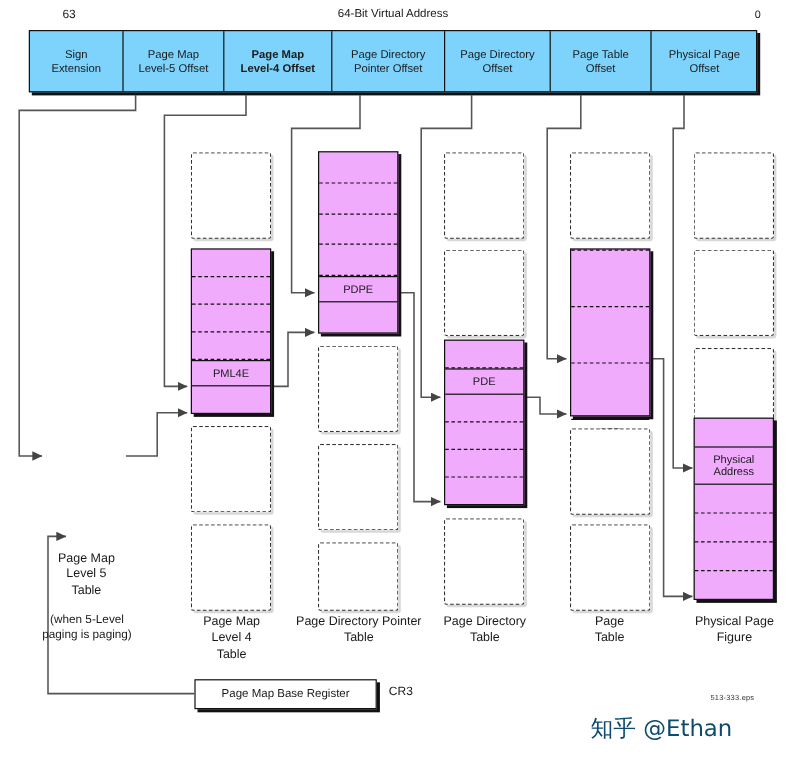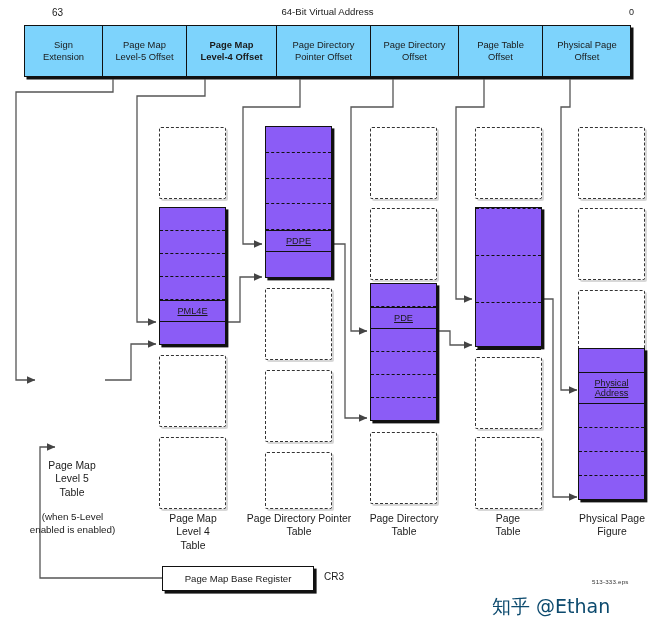--- a/index.html
+++ b/index.html
@@ -33,23 +33,23 @@
 
   #va-title{
     position:absolute;left:0;top:6px;width:655px;text-align:center;
     font-size:9.6px;
   }
   #bit-63{position:absolute;left:52px;top:7px;font-size:10px;}
   #bit-0{position:absolute;left:629px;top:7px;font-size:9px;}
 
   
   .tbl{
-    position:absolute;background:#8b5cf6;border:1.4px solid #111;
+    position:absolute;background:#f0abfc;border:1.4px solid #111;
     box-shadow:2.4px 2.4px 0 0 #111;box-sizing:border-box;
-    display:flex;flex-direction:column;text-decoration:underline;
+    display:flex;flex-direction:column;
   }
   .row{flex:1 1 auto;box-sizing:border-box;}
   .row.dash{border-bottom:1.4px dashed #111;}
   .row.entry{
     border-top:1.4px solid #111;border-bottom:1.4px solid #111;
     display:flex;align-items:center;justify-content:center;
     font-size:9.2px;text-align:center;line-height:10.5px;
     flex:0 0 auto;
   }
 
@@ -167,21 +167,21 @@
     </g>
   </svg>
 
   <div class="tlabel" style="left:21px;top:459px;width:102px;">
     <span>Page Map</span><br>
     <span>Level 5</span><br>
     <span>Table</span>
   </div>
   <div class="tlabel small" style="left:9px;top:510px;width:127px;">
     <span>(when 5-Level</span><br>
-    <span>enabled is enabled)</span>
+    <span>paging is paging)</span>
   </div>
 
   <div class="ghost" style="left:159px;top:127px;width:67px;height:72px;"></div>
   <div class="tbl" id="t-pml4" style="left:159px;top:207px;width:67px;height:138px;">
     <div class="row dash"></div>
     <div class="row dash"></div>
     <div class="row dash"></div>
     <div class="row dash"></div>
     <div class="row entry" style="height:22px;">PML4E</div>
     <div class="row"></div>

